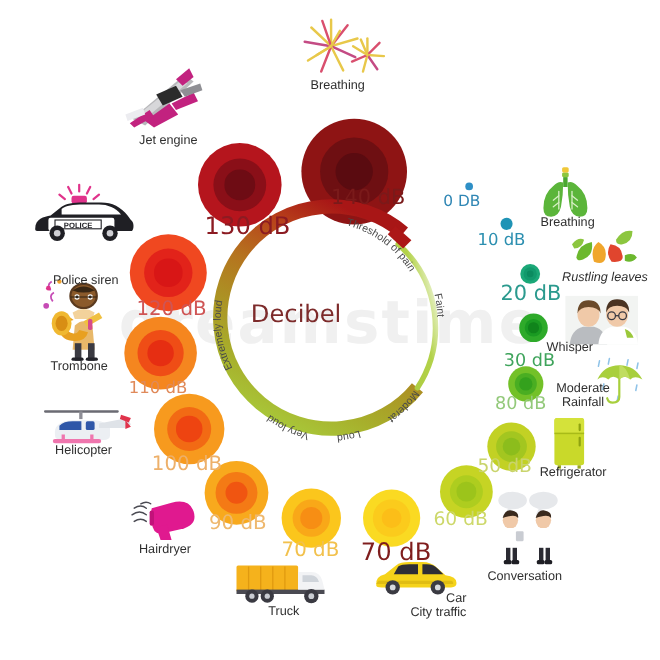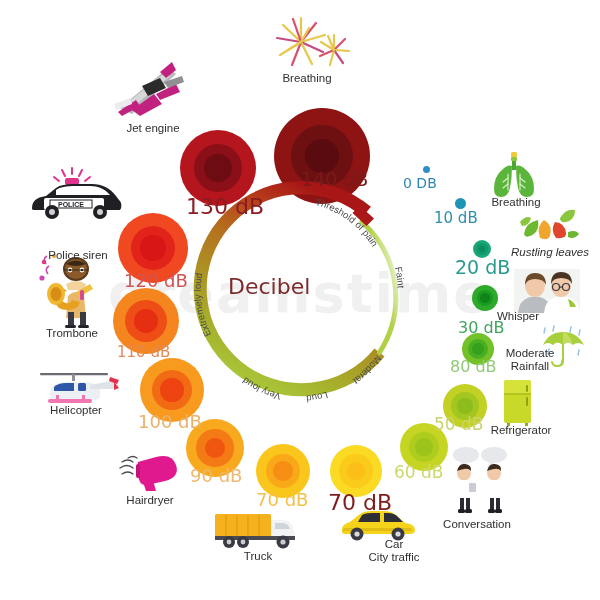--- a/index.html
+++ b/index.html
@@ -173,21 +173,21 @@
         <div class="r2" style="background: rgb(249, 168, 24);"></div>
         <div class="r3" style="background: rgb(247, 142, 20);"></div>
       </div>
       <div class="dblabel" style="left: 256px; top: 489px; color: rgb(242, 193, 77); font-size: 18px;">70 dB</div>
       <div class="cap" style="left: 212px; top: 550px; width: 92px;">Truck</div>
       <div class="bubble" style="left: 330px; top: 445px; width: 52px; height: 52px; background: rgb(250, 218, 34);">
         <div class="r2" style="background: rgb(251, 203, 28);"></div>
         <div class="r3" style="background: rgb(252, 190, 24);"></div>
       </div>
       <div class="dblabel" style="left: 328px; top: 490px; color: #7f1d1d; font-size: 22px;">70 dB</div>
-      <div class="cap" style="left: 348px; top: 538px; width: 92px;">Car
+      <div class="cap" style="left: 332px; top: 538px; width: 92px; text-align: right;">Car
 City traffic</div>
       <div class="bubble" style="left: 400px; top: 423px; width: 48px; height: 48px; background: rgb(198, 212, 36);">
         <div class="r2" style="background: rgb(174, 205, 31);"></div>
         <div class="r3" style="background: rgb(156, 196, 27);"></div>
       </div>
       <div class="dblabel" style="left: 394px; top: 462px; color: rgb(205, 216, 106); font-size: 17px;">60 dB</div>
       <div class="cap" style="left: 428px; top: 518px; width: 98px;">Conversation</div>
       <div class="bubble" style="left: 443px; top: 384px; width: 44px; height: 44px; background: rgb(194, 209, 36);">
         <div class="r2" style="background: rgb(163, 198, 32);"></div>
         <div class="r3" style="background: rgb(140, 189, 28);"></div>

